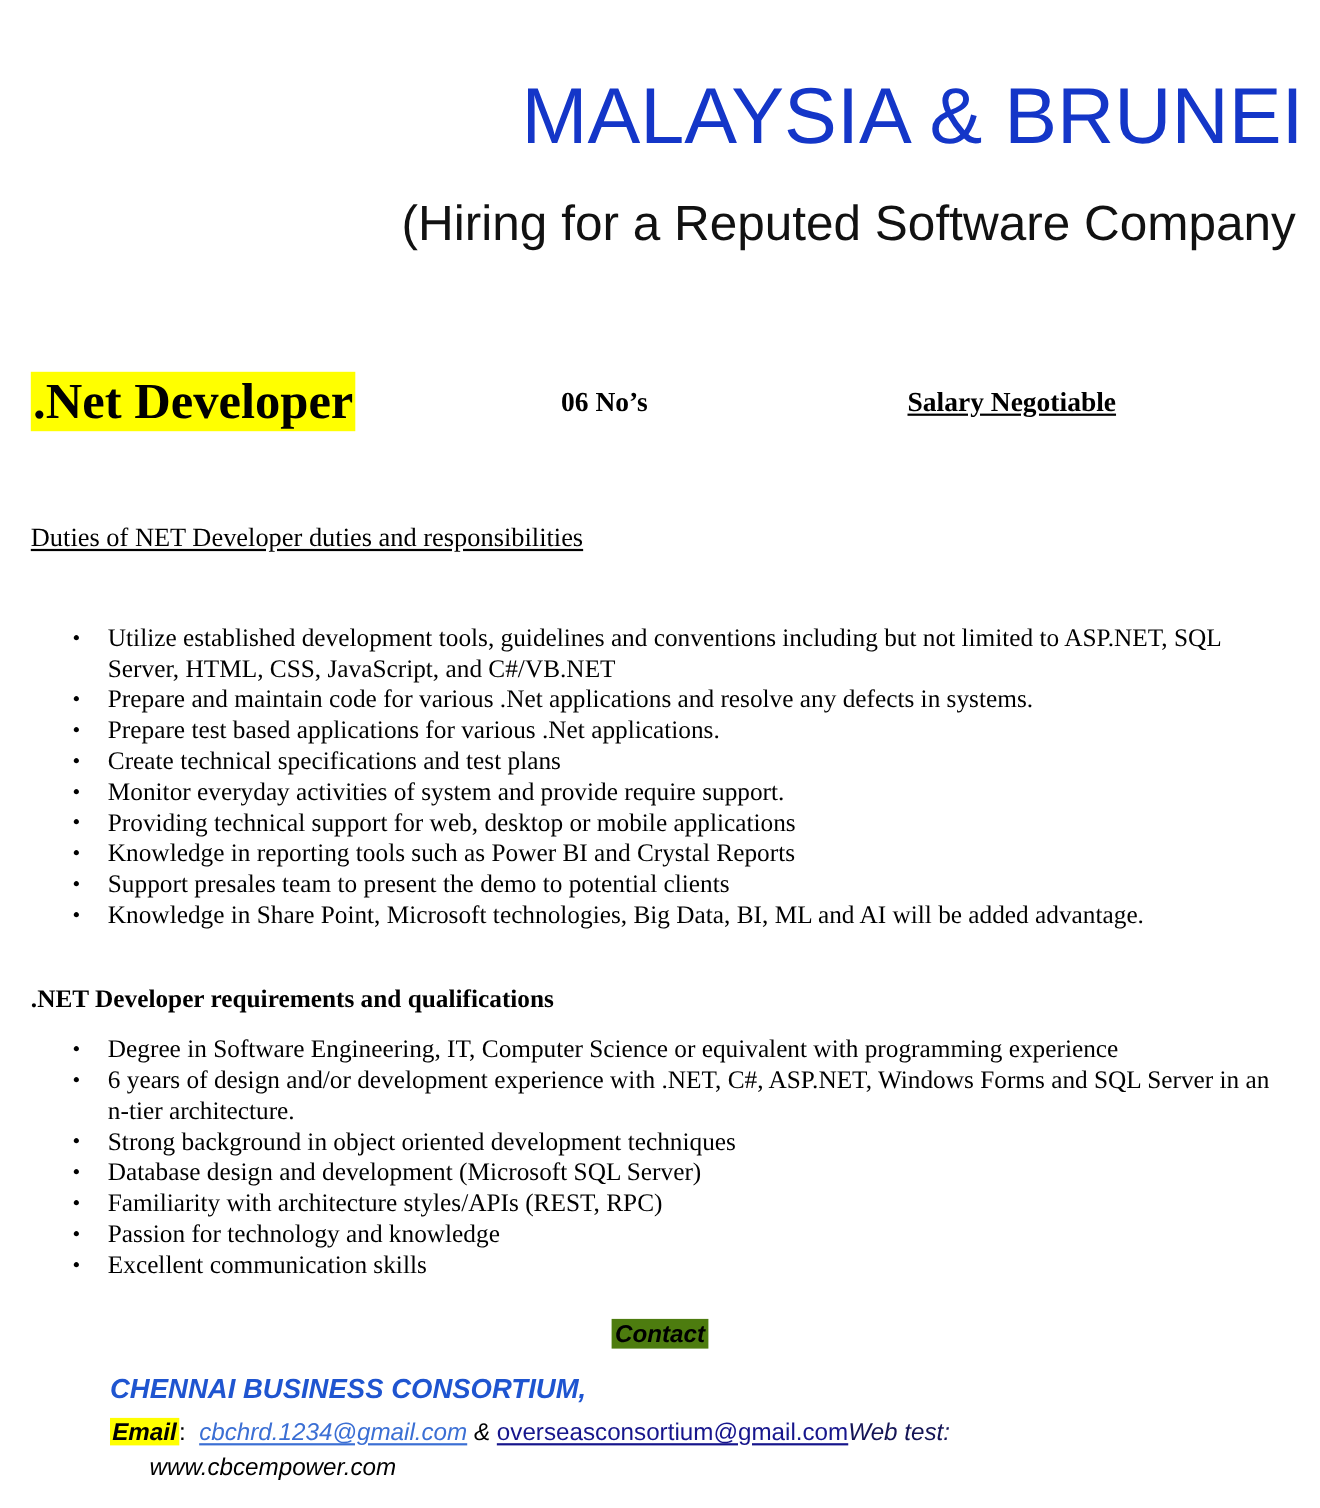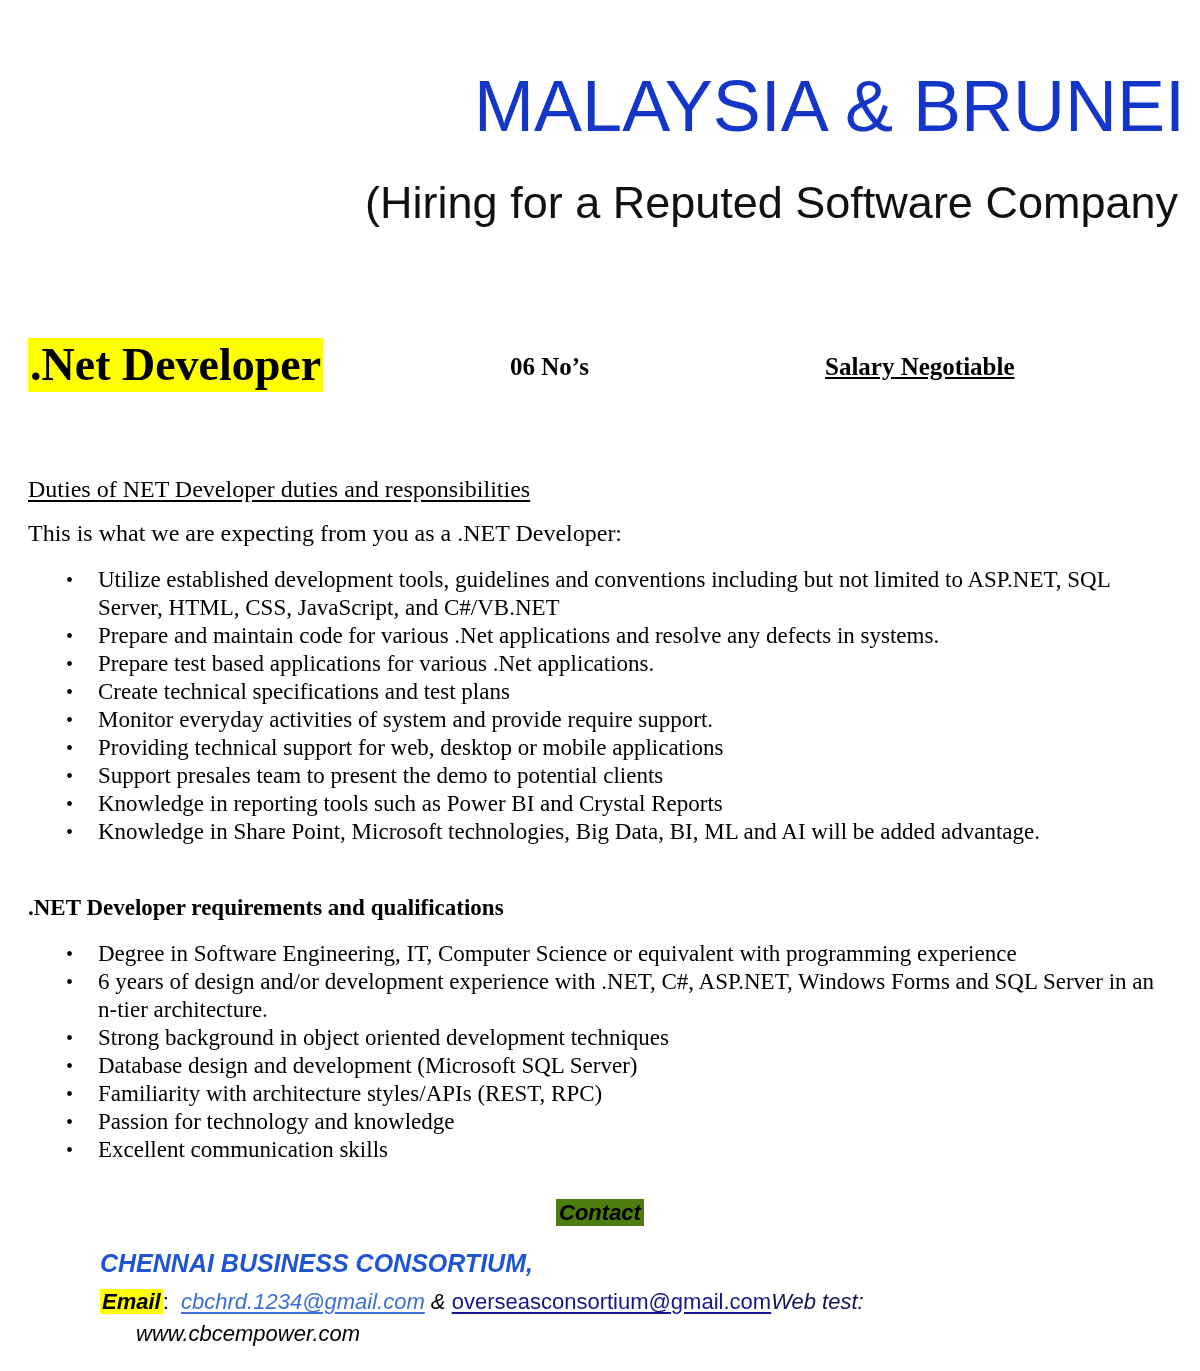--- a/index.html
+++ b/index.html
@@ -243,31 +243,30 @@
   <div class="subheadline">(Hiring for a Reputed Software Company</div>
 
   <div class="role-row">
     <div class="role-title">.Net Developer</div>
     <div class="role-count">06 No’s</div>
     <div class="role-salary">Salary Negotiable</div>
   </div>
 
   <div class="section-head-underline">Duties of NET Developer duties and responsibilities</div>
 
-  <div class="intro-line">This is what we are expecting from you as a .NET Developer:</div>
 
   <ul class="bullet-list" id="duties-list">
       <li>Utilize established development tools, guidelines and conventions including but not limited to ASP.NET, SQL Server, HTML, CSS, JavaScript, and C#/VB.NET</li>
       <li>Prepare and maintain code for various .Net applications and resolve any defects in systems.</li>
       <li>Prepare test based applications for various .Net applications.</li>
       <li>Create technical specifications and test plans</li>
       <li>Monitor everyday activities of system and provide require support.</li>
       <li>Providing technical support for web, desktop or mobile applications</li>
+      <li>Knowledge in reporting tools such as Power BI and Crystal Reports</li>
       <li>Support presales team to present the demo to potential clients</li>
-      <li>Knowledge in reporting tools such as Power BI and Crystal Reports</li>
       <li>Knowledge in Share Point, Microsoft technologies, Big Data, BI, ML and AI will be added advantage.</li>
     </ul>
 
   <div class="section-head-bold">.NET Developer requirements and qualifications</div>
 
   <ul class="bullet-list" id="requirements-list">
       <li>Degree in Software Engineering, IT, Computer Science or equivalent with programming experience</li>
       <li>6 years of design and/or development experience with .NET, C#, ASP.NET, Windows Forms and SQL Server in an n-tier architecture.</li>
       <li>Strong background in object oriented development techniques</li>
       <li>Database design and development (Microsoft SQL Server)</li>

